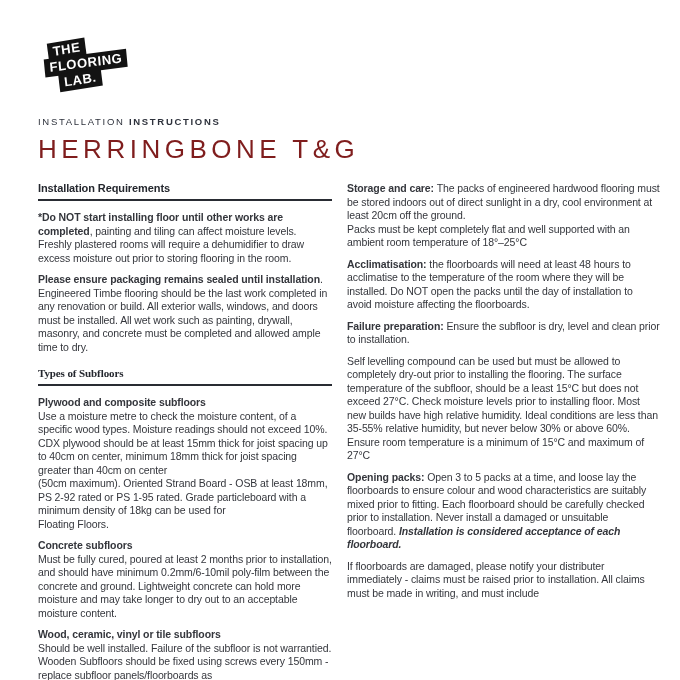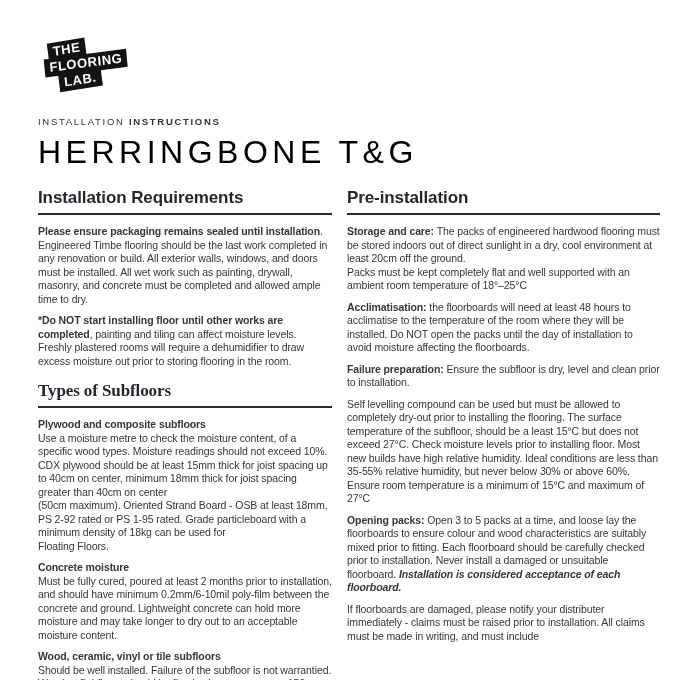--- a/index.html
+++ b/index.html
@@ -17,29 +17,29 @@
     font-weight:700; font-size:13px; letter-spacing:.6px; line-height:15px;
     padding:1px 5px 2px;
   }
   .logo-box.l1 { margin-left:5px; transform:rotate(-1.5deg); }
   .logo-box.l2 { margin-top:-2px; transform:rotate(.5deg); }
   .logo-box.l3 { margin-left:13px; margin-top:-2px; transform:rotate(-1deg); }
 
   
   .eyebrow { margin-top:22px; font-size:9.5px; letter-spacing:1.7px; color:#2e323c; font-weight:400; }
   .eyebrow b { font-weight:700; }
-  .doc-title { margin-top:7px; font-size:32px; font-weight:400; letter-spacing:4.5px; color:#000000; }
+  .doc-title { margin-top:7px; font-size:26px; font-weight:400; letter-spacing:4.5px; color:#7f1d1d; }
 
   
   .columns { display:flex; gap:15px; margin-top:17px; align-items:flex-start; }
   .col-left  { width:294px; flex:0 0 294px; }
   .col-right { width:313px; flex:0 0 313px; }
 
   h2.sec {
-    font-size:17px; font-weight:700; color:#24272e; letter-spacing:-.1px;
+    font-size:11px; font-weight:700; color:#24272e; letter-spacing:-.1px;
     padding-bottom:5px; border-bottom:2px solid #292c33; margin-bottom:10px;
   }
   h2.sec.mt { margin-top:13px;font-family:Liberation Serif, serif; }
 
   p.para {
     font-size:10.5px; line-height:13.5px; letter-spacing:-.1px;
     color:#34363c; margin-bottom:8px; white-space:pre-line;
   }
   .lead { font-weight:700; }
   .subtitle { display:block; font-weight:700;margin-top:7px; }
@@ -59,37 +59,36 @@
 
   <div class="eyebrow"><span>INSTALLATION</span><b> INSTRUCTIONS</b></div>
 
   <h1 class="doc-title">HERRINGBONE T&amp;G</h1>
 
   <div class="columns">
 
     <div class="col-left">
       <h2 class="sec">Installation Requirements</h2>
 
+      <p class="para"><span class="lead">*Do NOT start installing floor until other works are completed</span><span>, painting and tiling can affect moisture levels. Freshly plastered rooms will require a dehumidifier to draw excess moisture out prior to storing flooring in the room.</span></p>
+
       <p class="para"><span class="lead">Please ensure packaging remains sealed until installation</span><span>. Engineered Timbe flooring should be the last work completed in any renovation or build. All exterior walls, windows, and doors must be installed. All wet work such as painting, drywall, masonry, and concrete must be completed and allowed ample time to dry.</span></p>
-
-      <p class="para"><span class="lead">*Do NOT start installing floor until other works are completed</span><span>, painting and tiling can affect moisture levels. Freshly plastered rooms will require a dehumidifier to draw excess moisture out prior to storing flooring in the room.</span></p>
 
       <h2 class="sec mt">Types of Subfloors</h2>
 
       <p class="para"><span class="subtitle">Plywood and composite subfloors</span><span>Use a moisture metre to check the moisture content, of a specific wood types. Moisture readings should not exceed 10%. CDX plywood should be at least 15mm thick for joist spacing up to 40cm on center, minimum 18mm thick for joist spacing greater than 40cm on center
 (50cm maximum). Oriented Strand Board - OSB at least 18mm, PS 2-92 rated or PS 1-95 rated. Grade particleboard with a minimum density of 18kg can be used for
 Floating Floors.</span></p>
 
-      <p class="para"><span class="subtitle">Concrete moisture</span><span>Must be fully cured, poured at least 2 months prior to installation, and should have minimum 0.2mm/6-10mil poly-film between the concrete and ground. Lightweight concrete can hold more moisture and may take longer to dry out to an acceptable moisture content.</span></p>
+      <p class="para"><span class="subtitle">Concrete subfloors</span><span>Must be fully cured, poured at least 2 months prior to installation, and should have minimum 0.2mm/6-10mil poly-film between the concrete and ground. Lightweight concrete can hold more moisture and may take longer to dry out to an acceptable moisture content.</span></p>
 
       <p class="para"><span class="subtitle">Wood, ceramic, vinyl or tile subfloors</span><span>Should be well installed. Failure of the subfloor is not warrantied. Wooden Subfloors should be fixed using screws every 150mm - replace subfloor panels/floorboards as</span></p>
     </div>
 
     <div class="col-right">
-      <h2 class="sec">Pre-installation</h2>
 
       <p class="para"><span class="lead">Storage and care:</span><span> The packs of engineered hardwood flooring must be stored indoors out of direct sunlight in a dry, cool environment at least 20cm off the ground.
 Packs must be kept completely flat and well supported with an ambient room temperature of 18°–25°C</span></p>
 
       <p class="para"><span class="lead">Acclimatisation:</span><span> the floorboards will need at least 48 hours to acclimatise to the temperature of the room where they will be installed. Do NOT open the packs until the day of installation to avoid moisture affecting the floorboards.</span></p>
 
       <p class="para"><span class="lead">Failure preparation:</span><span> Ensure the subfloor is dry, level and clean prior to installation.</span></p>
 
 
       <p class="para">Self levelling compound can be used but must be allowed to completely dry-out prior to installing the flooring. The surface temperature of the subfloor, should be a least 15°C but does not exceed 27°C. Check moisture levels prior to installing floor. Most new builds have high relative humidity. Ideal conditions are less than 35-55% relative humidity, but never below 30% or above 60%. Ensure room temperature is a minimum of 15°C and maximum of 27°C</p>

